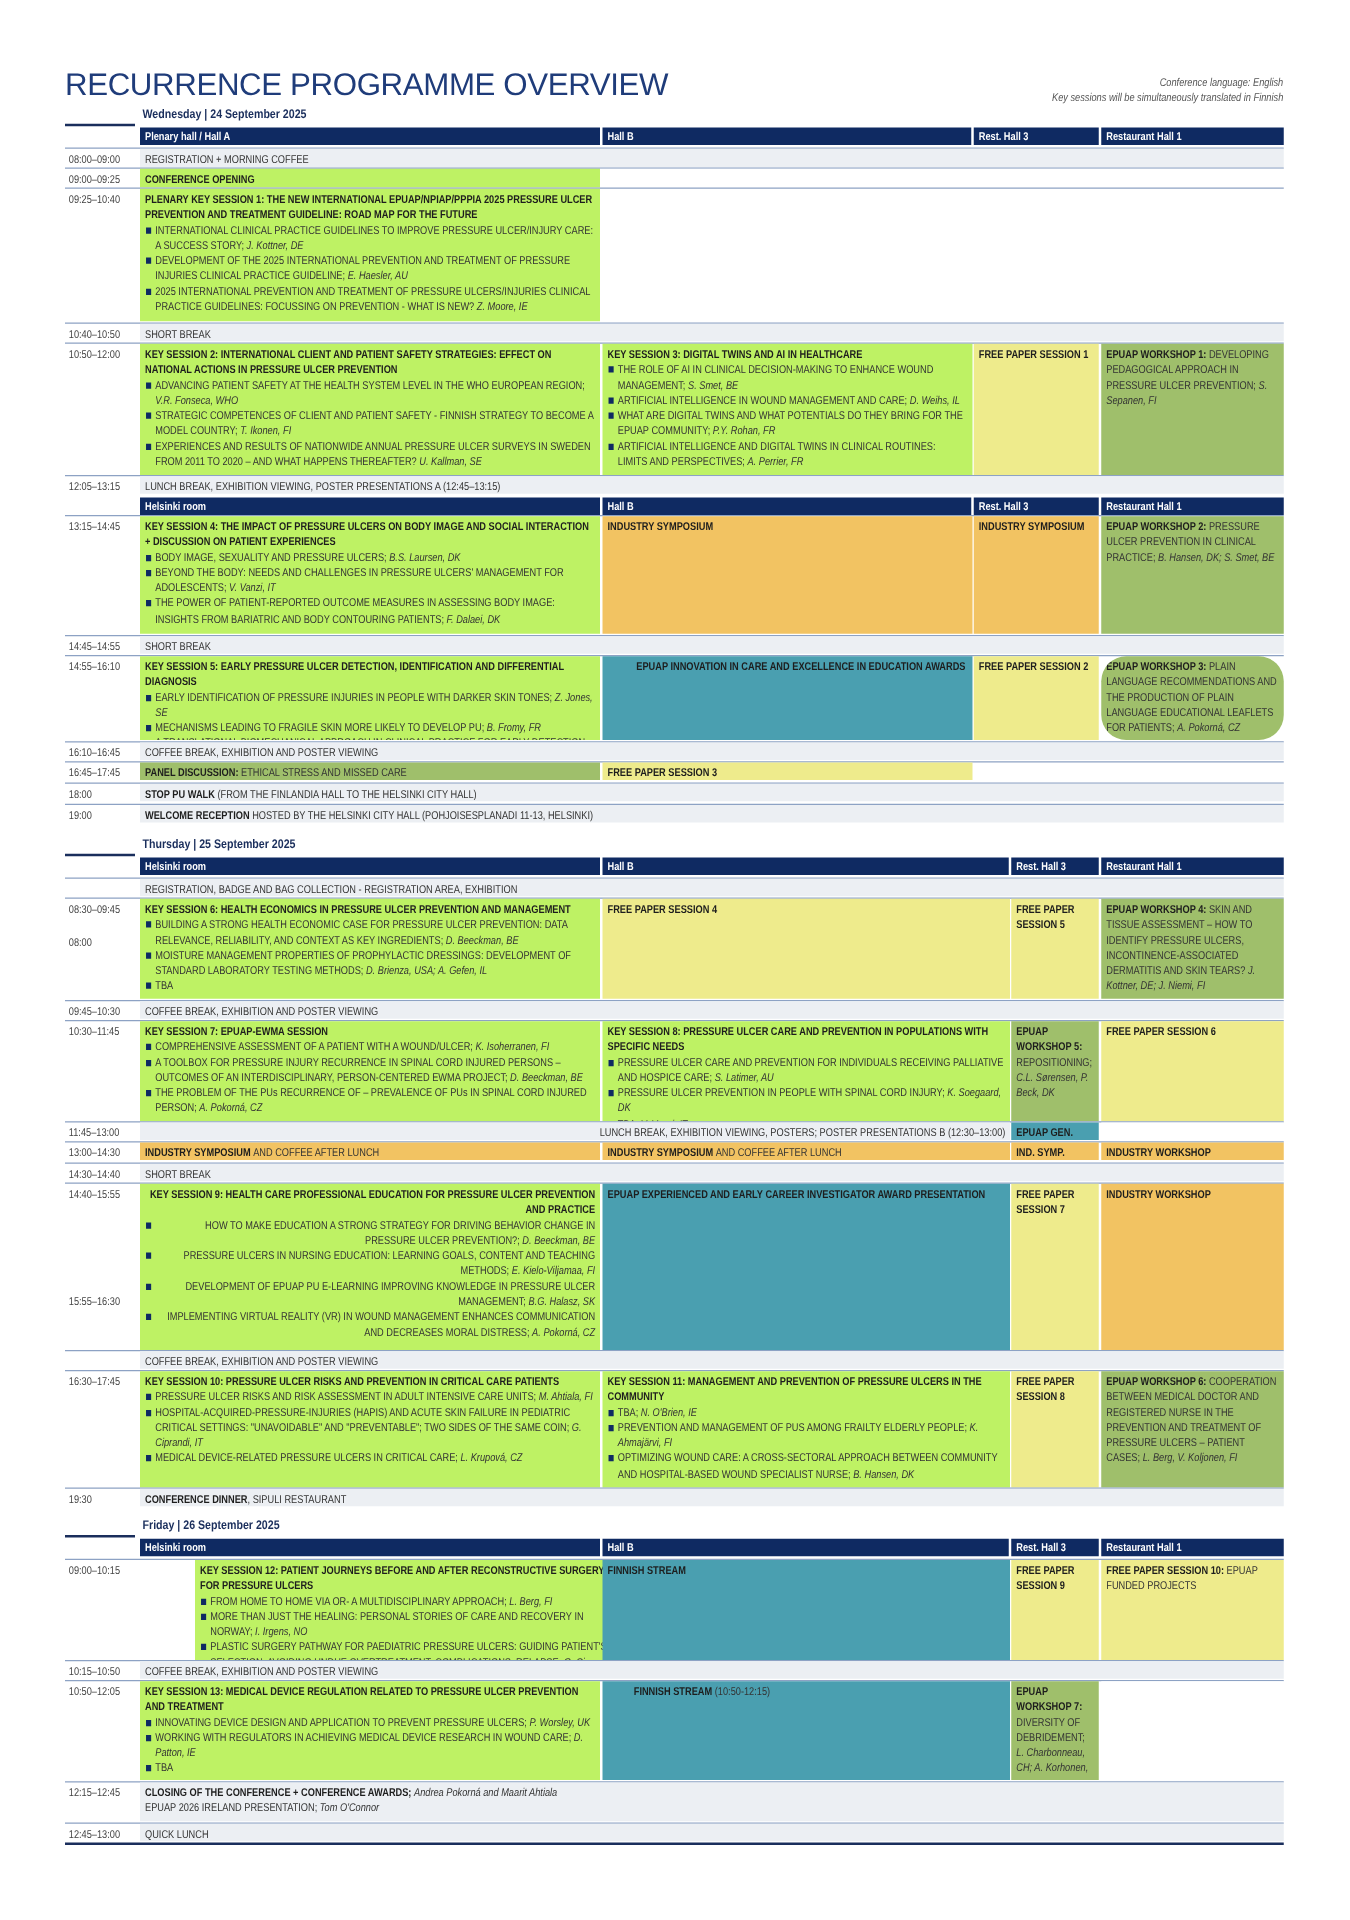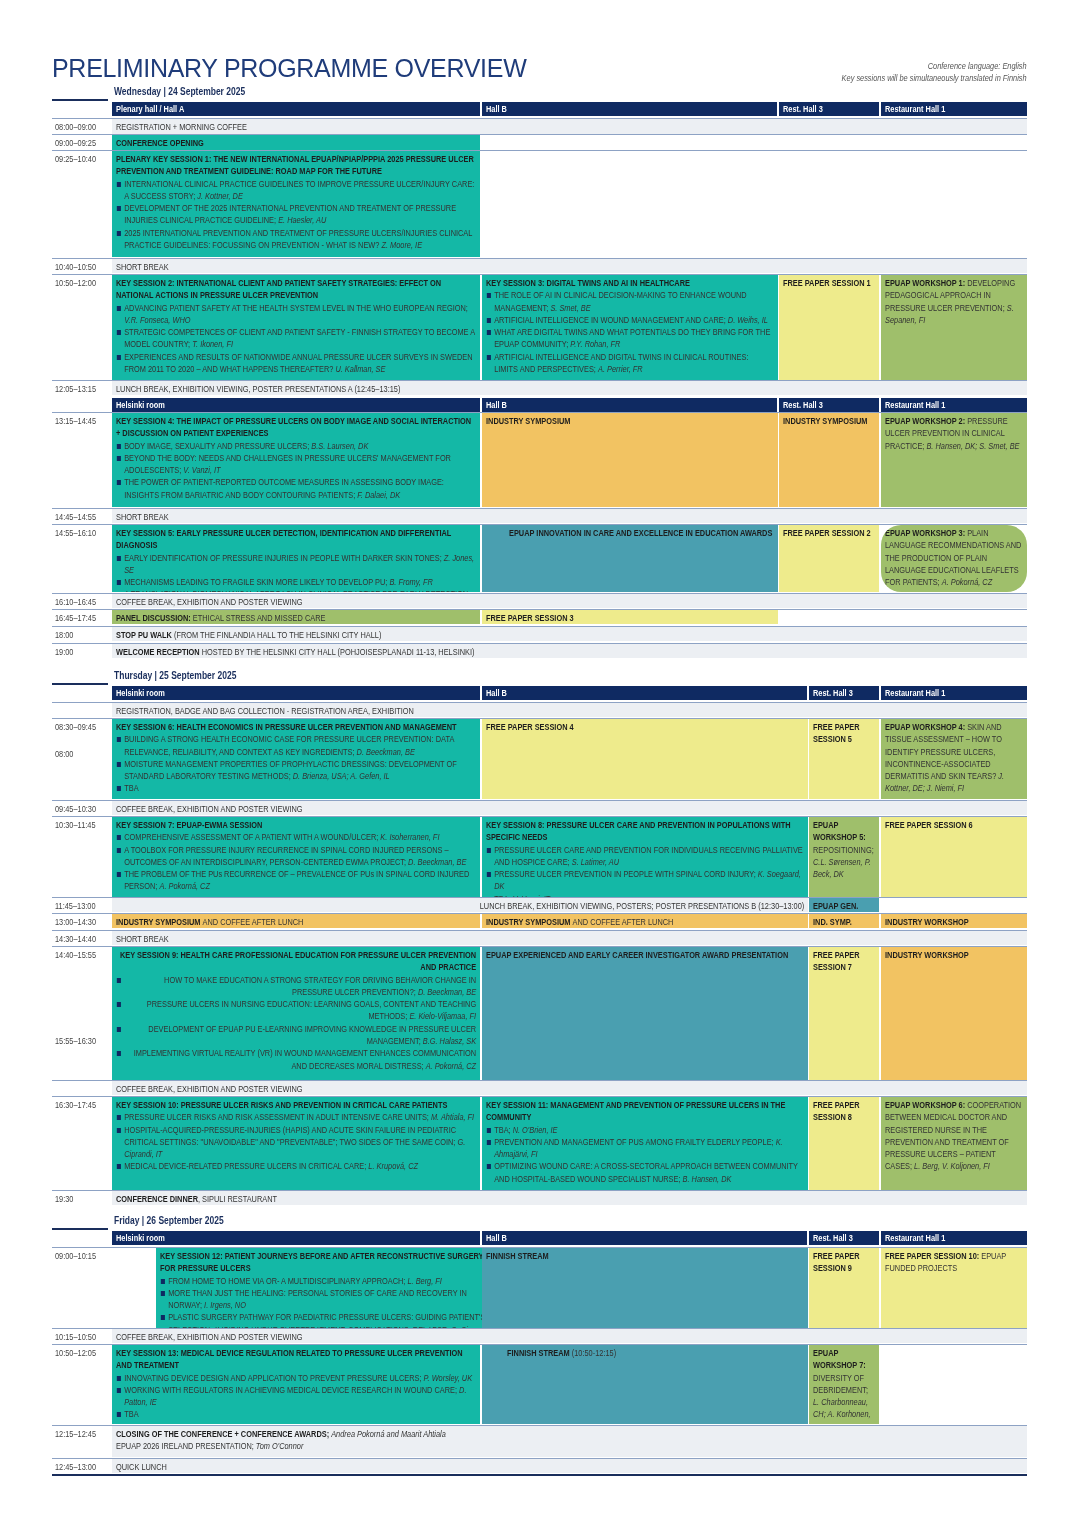--- a/index.html
+++ b/index.html
@@ -6,40 +6,40 @@
   html, body { width: 1080px; height: 1536px; background: #ffffff; overflow: hidden; }
   body { position: relative; font-family: "Liberation Sans", "DejaVu Sans", sans-serif; color: #2b2b2b; }
   .title { position: absolute; left: 52px; top: 54px; font-size: 25px; color: #1f3c7a; letter-spacing: -0.3px; font-family: "Liberation Sans", sans-serif; font-weight: normal; }
   .lang { position: absolute; right: 53px; top: 60px; text-align: right; font-size: 9px; font-style: italic; color: #555; line-height: 12px; transform: scaleX(0.82); transform-origin: right top; }
   .day-label { position: absolute; left: 114px; font-size: 10px; font-weight: bold; color: #1a2e5c; transform: scaleX(0.85); transform-origin: left top; white-space: nowrap; }
   .day-rule { position: absolute; left: 52px; width: 56px; height: 2px; background: #1a2e5c; }
   .cell { position: absolute; overflow: hidden; padding: 2px 4px; font-size: 9px; line-height: 12.3px; }
   .inner { transform: scaleX(0.82); transform-origin: left top; width: 122%; }
   .hdr { background: #0f2a62; color: #fff; font-weight: bold; padding: 1px 4px; line-height: 13px; }
   .time { color: #444; padding-left: 3px; white-space: nowrap; }
-  .blue { background: #14b8a6; }
+  .blue { background: #bef264; }
   .teal { background: #4a9fb0; }
   .yellow { background: #eeeb8c; }
   .orange { background: #f2c362; }
   .green { background: #9fbf6b; }
   .grey { background: #eceff3; }
   .white { background: #ffffff; }
   .b { font-weight: bold; color: #1d1d1d; }
   .n { color: #333; }
   .i { font-style: italic; color: #333; }
   ul.items { list-style: none; margin-top: 0; }
   ul.items li { position: relative; padding-left: 10px; color: #333; }
   ul.items li::before { content: ""; position: absolute; left: 1px; top: 4px; width: 5px; height: 5px; background: #0f2a62; }
   .rule { position: absolute; height: 1.5px; background: #1a2e5c; left: 52px; width: 975px; }
   .rule.thin { height: 1px; background: #8da2c4; }
 </style>
 </head>
 <body>
 
-<div class="title">PRELIMINARY PROGRAMME OVERVIEW</div>
+<div class="title">RECURRENCE PROGRAMME OVERVIEW</div>
 <div class="lang">
   <div>Conference language: English</div>
   <div>Key sessions will be simultaneously translated in Finnish</div>
 </div>
 <div id="schedule">
     <div class="day-label" style="top: 86px;">Wednesday | 24 September 2025</div>
     <div class="day-rule" style="top: 99px;"></div>
     <div class="cell hdr" style="left: 112px; top: 102px; width: 368px; height: 14px;">
       <div class="inner">Plenary hall / Hall A</div>
     </div>

